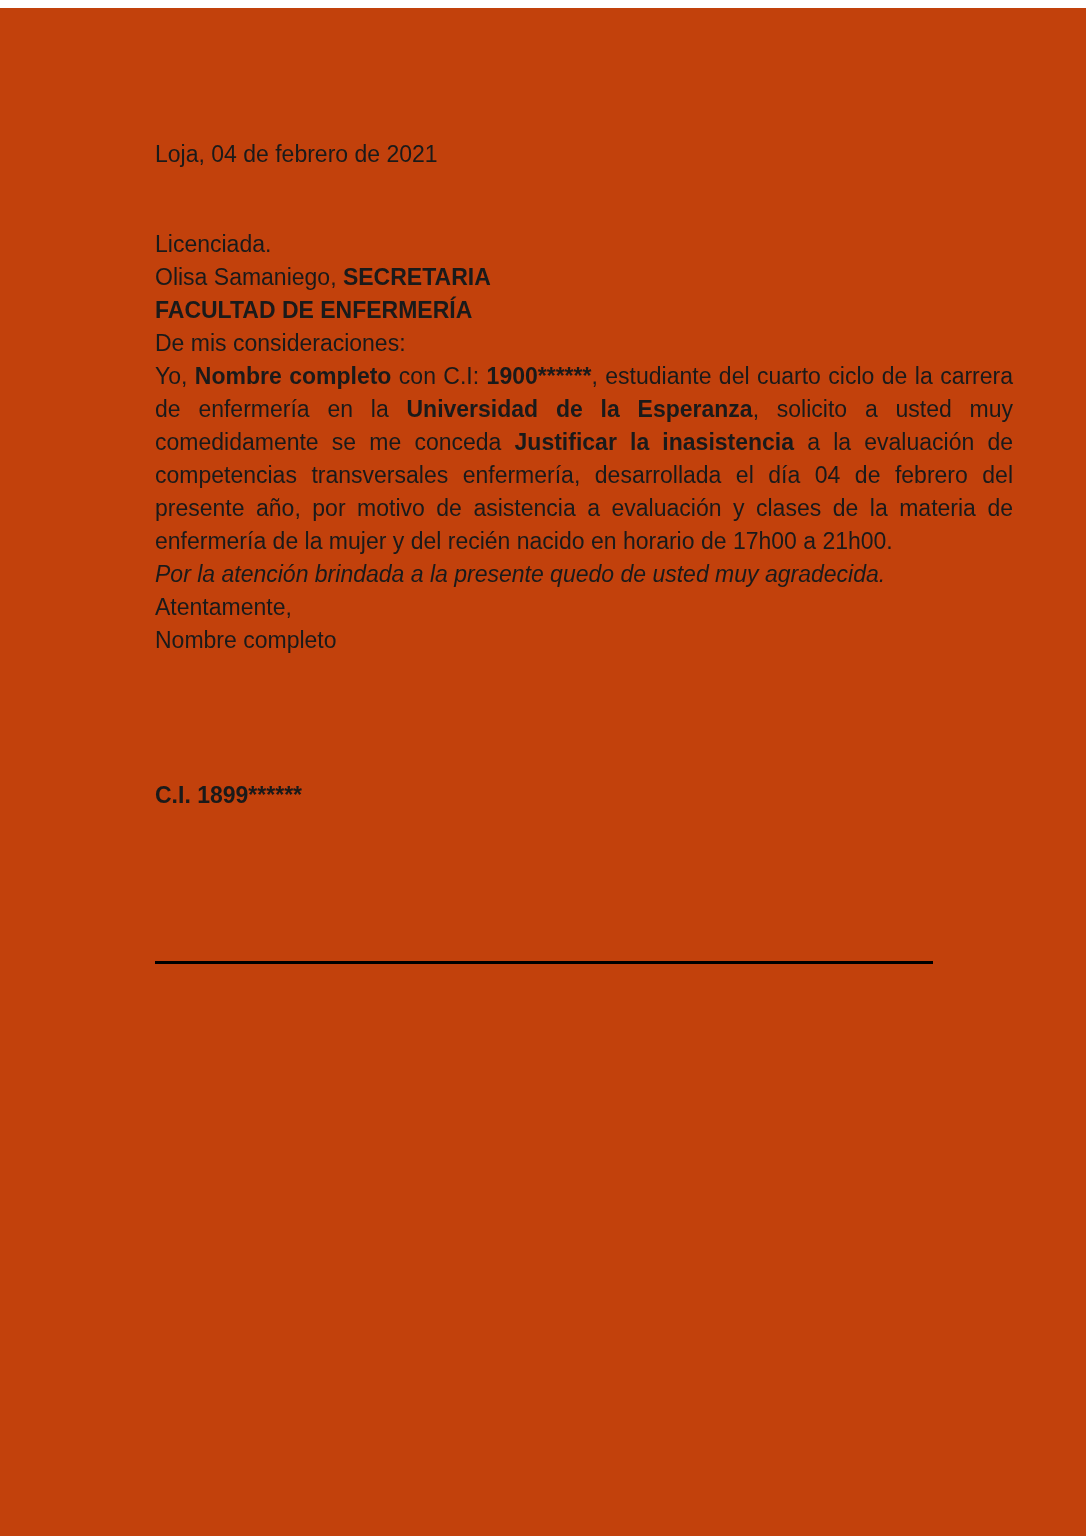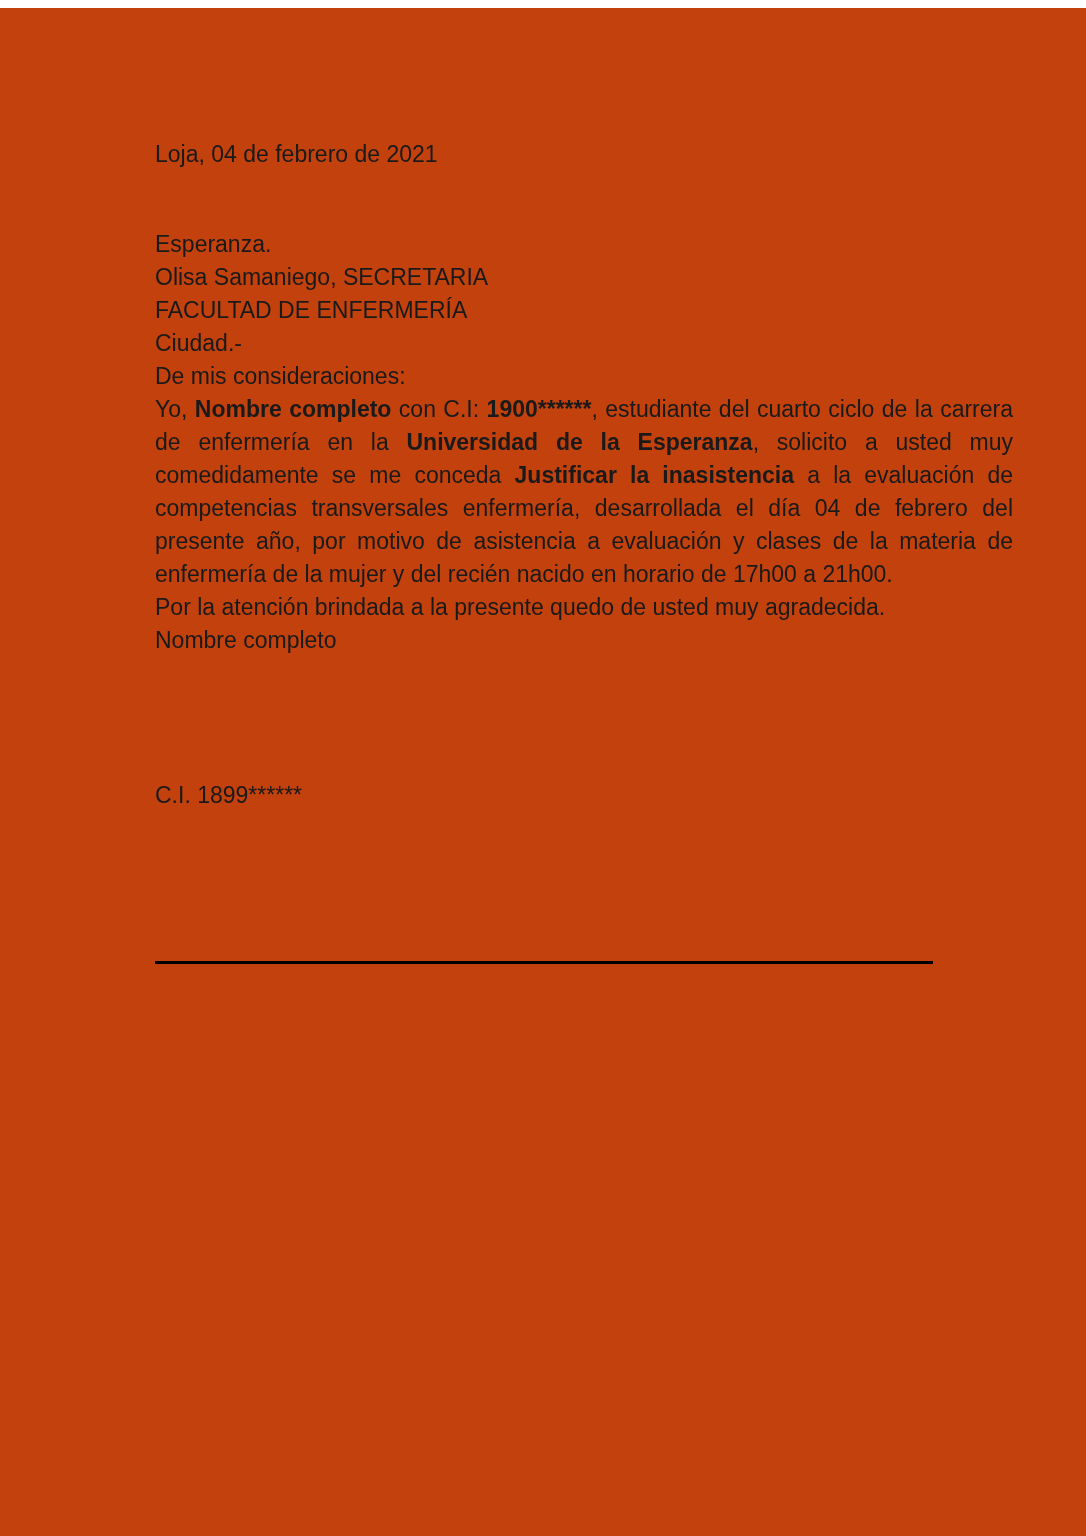--- a/index.html
+++ b/index.html
@@ -15,61 +15,61 @@
     background: #c2410c;
     box-sizing: border-box;
     padding: 130px 73px 0 155px;
     font-family: "Liberation Sans", "DejaVu Sans", sans-serif;
     font-size: 23px;
     line-height: 33px;
     color: #1a1a1a;
     overflow: hidden;
   }
   .page p { margin: 0; }
-  .bold { font-weight: 400; }
+  .bold { font-weight: 700; }
   .italic { }
 
   .address-block { margin-top: 57px; }
   .greeting { margin-top: 58px; }
   .body-paragraph {
     margin-top: 24px;
     text-align: justify;
   }
-  .closing-paragraph { margin-top: 56px; }
+  .closing-paragraph { margin-top: 56px; font-style: italic; }
   .farewell { margin-top: 95px; }
   .signature-name { margin-top: 89px; }
   .signature-block { margin-top: 122px; }
   .bottom-rule {
     border: none;
     height: 3px;
     width: 778px;
     margin: 149px 0 0 0;
     background: #000000;
   }
 </style>
 </head>
 <body>
 
 <div class="page">
 
   <p class="date">Loja, 04 de febrero de 2021</p>
 
   <div class="address-block">
-    <p>Esperanza.</p>
+    <p>Licenciada.</p>
     <p><span class="italic">Olisa Samaniego</span><span>, </span><span class="bold">SECRETARIA</span></p>
     <p class="bold">FACULTAD DE ENFERMERÍA</p>
-    <p>Ciudad.-</p>
   </div>
 
   <p class="greeting">De mis consideraciones:</p>
 
   <p class="body-paragraph"><span>Yo, </span><span style="font-weight: 700;">Nombre completo</span><span> con C.I: </span><span style="font-weight: 700;">1900******</span><span>, estudiante del cuarto ciclo de la carrera de enfermería en la </span><span style="font-weight: 700;">Universidad de la Esperanza</span><span>, solicito a usted muy comedidamente se me conceda </span><span style="font-weight: 700;">Justificar la inasistencia</span><span> a la evaluación de competencias transversales enfermería, desarrollada el día 04 de febrero del presente año, por motivo de asistencia a evaluación y clases de la materia de enfermería de la mujer y del recién nacido en horario de 17h00 a 21h00.</span></p>
 
   <p class="closing-paragraph">Por la atención brindada a la presente quedo de usted muy agradecida.</p>
 
+  <p class="farewell">Atentamente,</p>
 
   <p class="signature-name">Nombre completo</p>
 
   <div class="signature-block">
     <p class="bold">C.I. 1899******</p>
   </div>
 
   <hr class="bottom-rule">
 
 </div>

